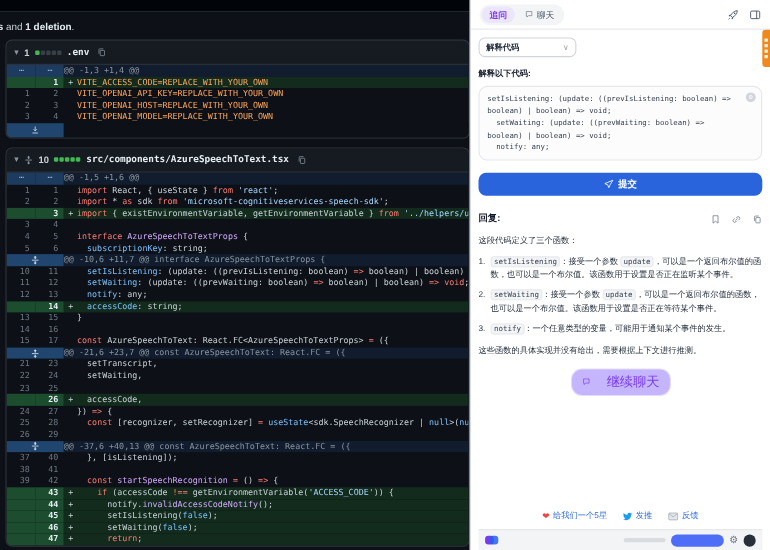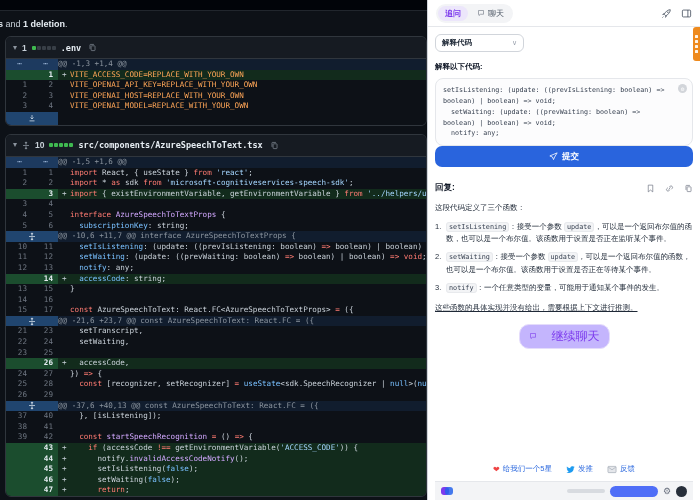--- a/index.html
+++ b/index.html
@@ -44,32 +44,32 @@
   .tab{font-size:8px;color:#4b5563;padding:2px 7px;border-radius:10px;display:flex;align-items:center;gap:3px;cursor:pointer;white-space:nowrap;}
   .tab.active{background:#ece6fb;color:#7c3aed;font-weight:700;}
   .ph-icons{display:flex;gap:9px;align-items:center;}
   .pbody{flex:1;display:flex;flex-direction:column;padding:7px 7px 0 7px;min-height:0;}
   .pselect{width:89px;box-sizing:border-box;border:1px solid #d1d5db;border-radius:6px;padding:3px 6px;font-size:7.5px;font-weight:700;color:#1f2937;display:flex;justify-content:space-between;align-items:center;background:#fff;}
   .pselect .chev{color:#9ca3af;font-size:7px;font-weight:400;}
   .plabel{margin-top:10px;font-size:7.5px;font-weight:700;color:#111827;}
   .codebox{margin-top:6px;border:1px solid #e5e7eb;border-radius:8px;background:#fcfcfd;padding:6px 16px 6px 7px;position:relative;
     font-family:"DejaVu Sans Mono",monospace;font-size:6.7px;line-height:1.62;color:#374151;white-space:pre-wrap;word-break:break-word;}
   .gearbtn{position:absolute;top:5px;right:5px;width:9px;height:9px;border-radius:50%;background:#d2d5da;color:#fff;font-size:6px;line-height:9px;text-align:center;}
-  .submit{height:21px;background:#2964dd;border-radius:7px;color:#fff;font-size:8.5px;font-weight:700;display:flex;align-items:center;justify-content:center;gap:4px;cursor:pointer;flex:none;}
+  .submit{margin-top:11px;height:21px;background:#2964dd;border-radius:7px;color:#fff;font-size:8.5px;font-weight:700;display:flex;align-items:center;justify-content:center;gap:4px;cursor:pointer;flex:none;}
   .replyrow{margin-top:15px;display:flex;align-items:center;justify-content:space-between;}
   .replylabel{font-size:8.5px;font-weight:700;color:#111827;}
   .ricons{display:flex;gap:10px;align-items:center;}
   .ptext{font-size:7.5px;color:#1f2937;line-height:1.65;}
   .intro{margin-top:8px;}
   .rlist{margin-top:6px;}
   .ritem{display:flex;margin-bottom:6px;}
   .rnum{width:11px;flex:none;font-size:7.5px;color:#1f2937;line-height:1.65;}
   .rbody{flex:1;}
   .chip{background:#f3f4f6;border:1px solid #e8eaed;border-radius:3px;padding:0 2px;font-family:"DejaVu Sans Mono",monospace;font-size:6.8px;color:#374151;}
-  .note{margin-top:2px;text-decoration:underline;}
+  .note{margin-top:2px;}
   .contwrap{display:flex;justify-content:center;margin-top:9px;}
   .contbtn{display:flex;align-items:center;gap:15px;border:1px solid #e4dcfb;background:#c4b5fd;color:#7c3aed;font-size:12px;border-radius:10px;padding:3px 9px;cursor:pointer;}
   .flinks{margin-top:auto;display:flex;justify-content:center;gap:14px;align-items:center;padding:6px 0 7px 0;flex:none;}
   .flink{display:flex;align-items:center;gap:3px;font-size:7.5px;color:#2f6bdf;cursor:pointer;white-space:nowrap;}
   .bottombar{flex:none;height:14px;background:#f3f4f6;border-top:1px solid #e5e7eb;display:flex;align-items:center;padding:2px 6px;gap:5px;}
   .logo{width:13px;height:10px;position:relative;flex:none;}
   .logo i{position:absolute;border-radius:3px;width:8px;height:8px;top:1px;}
   .logo .l1{left:0;background:#7c3aed;} .logo .l2{left:4px;background:#2563eb;opacity:.85;}
   .usageph{width:38px;height:4px;border-radius:2px;background:#d8dbe0;margin-left:auto;}
   .getmore{width:48px;height:11px;border-radius:6px;background:#4f6ef7;flex:none;}

